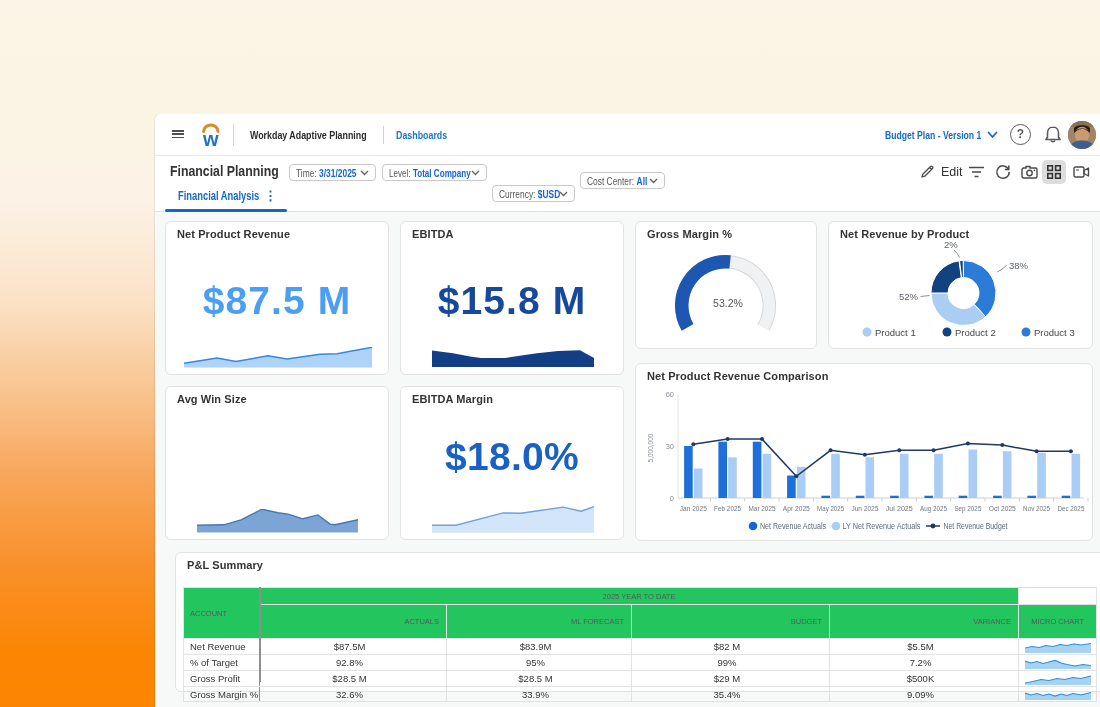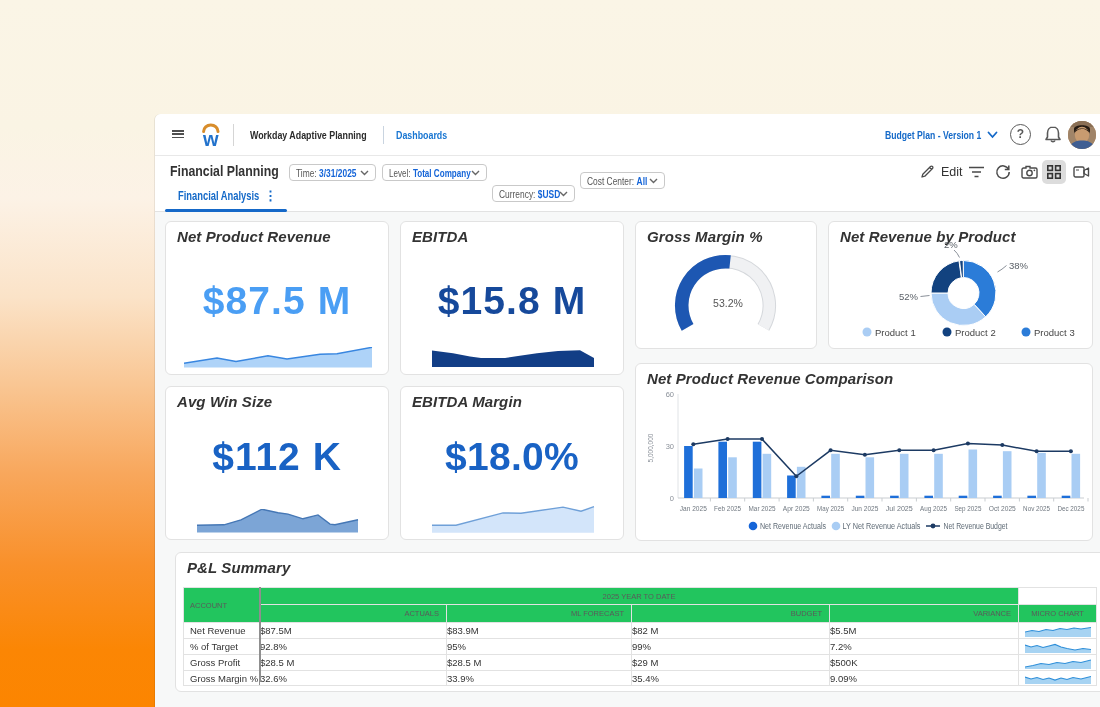--- a/index.html
+++ b/index.html
@@ -2,30 +2,30 @@
 <html><head>
 <meta charset="utf-8">
 <style>
 * { margin:0; padding:0; box-sizing:border-box; }
 html,body { width:1100px; height:707px; overflow:hidden; font-family:"Liberation Sans", sans-serif; }
 body { background: linear-gradient(to bottom, #faf5e6 0%, #faf4e4 18%, #fcf2e6 28%, #fbe3c8 42%, #f9c795 54%, #f8a75c 67%, #f9902a 80%, #fb8604 92%, #fc8500 100%); position:relative; }
 .window { position:absolute; left:155px; top:114px; width:945px; height:593px; background:#f7f8f8; border-radius:6px 0 0 0; overflow:hidden; box-shadow:-1px 0 0 rgba(0,0,0,0.07); }
 .topbar { position:absolute; left:0; top:0; width:945px; height:42px; background:#fff; border-bottom:1px solid #e8e8e8; }
 .toolwrap { position:absolute; left:0; top:42px; width:945px; height:56px; background:#fff; border-bottom:1px solid #e2e2e2; }
 .card { position:absolute; background:#fff; border:1px solid #e2e2e2; border-radius:6px; }
-.ctitle { position:absolute; left:11px; top:6px; font-size:15px; font-weight:bold; color:#333; letter-spacing:0.1px;font-style:italic; }
+.ctitle { position:absolute; left:11px; top:6px; font-size:11px; font-weight:bold; color:#333; letter-spacing:0.1px; }
 .bignum { position:absolute; width:100%; text-align:center; font-weight:bold; font-size:39px; line-height:39px; letter-spacing:0.4px; }
 .pill { position:absolute; height:17px; border:1px solid #c9c9c9; border-radius:4px; background:#fff; font-size:10.5px; color:#555; display:flex; align-items:center; padding:0 6px; white-space:nowrap; }
 .pill svg { position:absolute; right:6px; top:5px; }
 .pill b { color:#1565d8; margin-left:3px; font-weight:bold; }
 
 .hamb div { width:12.5px; height:1.6px; background:#4f4f4f; margin-bottom:1.8px; }
 .hc { background:#22c55e; border:1px solid #e2e2e2; font-size:7.5px; color:#5a5a5a; text-align:right; padding:0 7px; font-weight:normal; }
 .ac { border:1px solid #e2e2e2; border-right:1.5px solid #8f8f8f; padding-left:6px; font-size:9.5px; }
-.vc { border:1px solid #e2e2e2; text-align:left; padding-right:7px; font-size:9.5px; }
+.vc { border:1px solid #e2e2e2; text-align:center; padding-right:7px; font-size:9.5px; }
 .mc { border:1px solid #e2e2e2; text-align:center; padding:0; vertical-align:middle; line-height:0; }
 .cnd { display:inline-block; transform-origin:0 50%; white-space:nowrap; }
 </style>
 </head>
 <body>
 <div class="window">
 
   <div class="topbar">
     <div class="hamb" style="position:absolute; left:16.5px; top:16px;">
         <div></div>
@@ -171,21 +171,20 @@
           <text x="44" y="113.5">Product 1</text>
         <circle cx="116" cy="110" r="4.5" fill="#12427f"></circle>
           <text x="124" y="113.5">Product 2</text>
         <circle cx="195" cy="110" r="4.5" fill="#2b7cd8"></circle>
           <text x="203" y="113.5">Product 3</text>
       </g>
     </svg>
   </div>
   <div class="card" style="left:10px; top:272px; width:224px; height:154px;">
     <div class="ctitle">Avg Win Size</div>
-    <div class="bignum" style="top:50px; color:#1962c4; letter-spacing:1.0px;">$112 K</div>
     <svg style="position:absolute; left:31px; top:122px;" width="162" height="24" viewBox="0 0 162 24">
       <path d="M0 16.2 L27 15.8 L44 10.8 L65 0.2 L81 3.8 L91 5.1 L106 9.8 L121 5.9 L133 15.1 L138 15.8 L161 10.8 L161 23.6 L0 23.6 Z" fill="#7ca5d6"></path>
       <path d="M0 16.2 L27 15.8 L44 10.8 L65 0.2 L81 3.8 L91 5.1 L106 9.8 L121 5.9 L133 15.1 L138 15.8 L161 10.8" fill="none" stroke="#4577b5" stroke-width="1.4"></path>
     </svg>
   </div>
   <div class="card" style="left:245px; top:272px; width:224px; height:154px;">
     <div class="ctitle">EBITDA Margin</div>
     <div class="bignum" style="top:50px; color:#1962c4; letter-spacing:0.3px;">$18.0%</div>
     <svg style="position:absolute; left:31px; top:119px;" width="163" height="27" viewBox="0 0 163 27">
       <path d="M0 19.3 L24 19.3 L71 6.9 L89 7.3 L131 1.1 L149 5.2 L162 0.7 L162 26.8 L0 26.8 Z" fill="#d3e5fa"></path>
@@ -299,21 +298,21 @@
           <tr style="height:17px;">
         <td rowspan="2" class="hc" style="border-right:1.5px solid #8f8f8f; text-align:left; padding-left:6px;">ACCOUNT</td>
         <td colspan="4" class="hc" style="text-align:center;">2025 YEAR TO DATE</td>
         <td style="border:1px solid #e2e2e2; border-bottom:none;"></td>
       </tr>
       <tr style="height:15px;">
         <td class="hc">ACTUALS</td>
         <td class="hc">ML FORECAST</td>
         <td class="hc">BUDGET</td>
         <td class="hc">VARIANCE</td>
-        <td class="hc" style="text-align:center; padding:4px;">MICRO CHART</td>
+        <td class="hc" style="padding:12px;">MICRO CHART</td>
       </tr>
       <tr style="height:16px;">
         <td class="ac">Net Revenue</td>
             <td class="vc">$87.5M</td>
             <td class="vc">$83.9M</td>
             <td class="vc">$82 M</td>
             <td class="vc">$5.5M</td>
         <td class="mc"><svg width="66" height="12" viewBox="0 0 66 12">
                 <path d="M0 7 L7 5.5 L14 6.5 L21 4.5 L28 5.5 L35 3.5 L42 4.5 L49 3 L56 4 L66 2.5 L66 12 L0 12 Z" fill="#a7d3f2"></path>
                 <path d="M0 7 L7 5.5 L14 6.5 L21 4.5 L28 5.5 L35 3.5 L42 4.5 L49 3 L56 4 L66 2.5" fill="none" stroke="#2f8fd9" stroke-width="1.2"></path>

